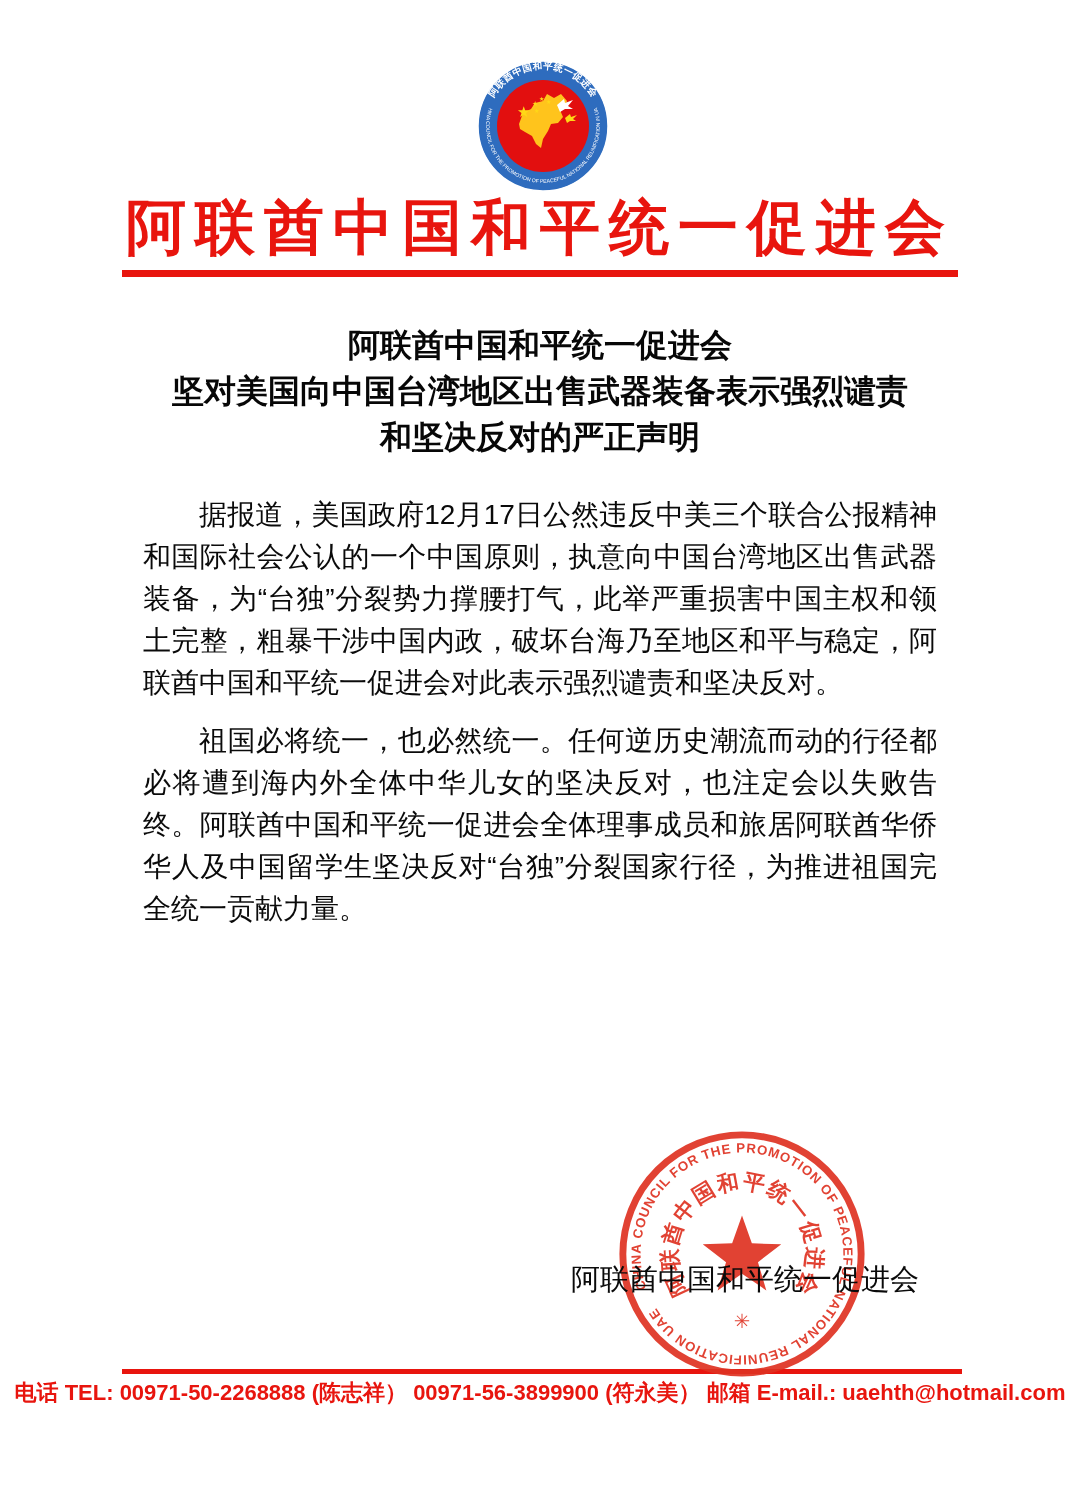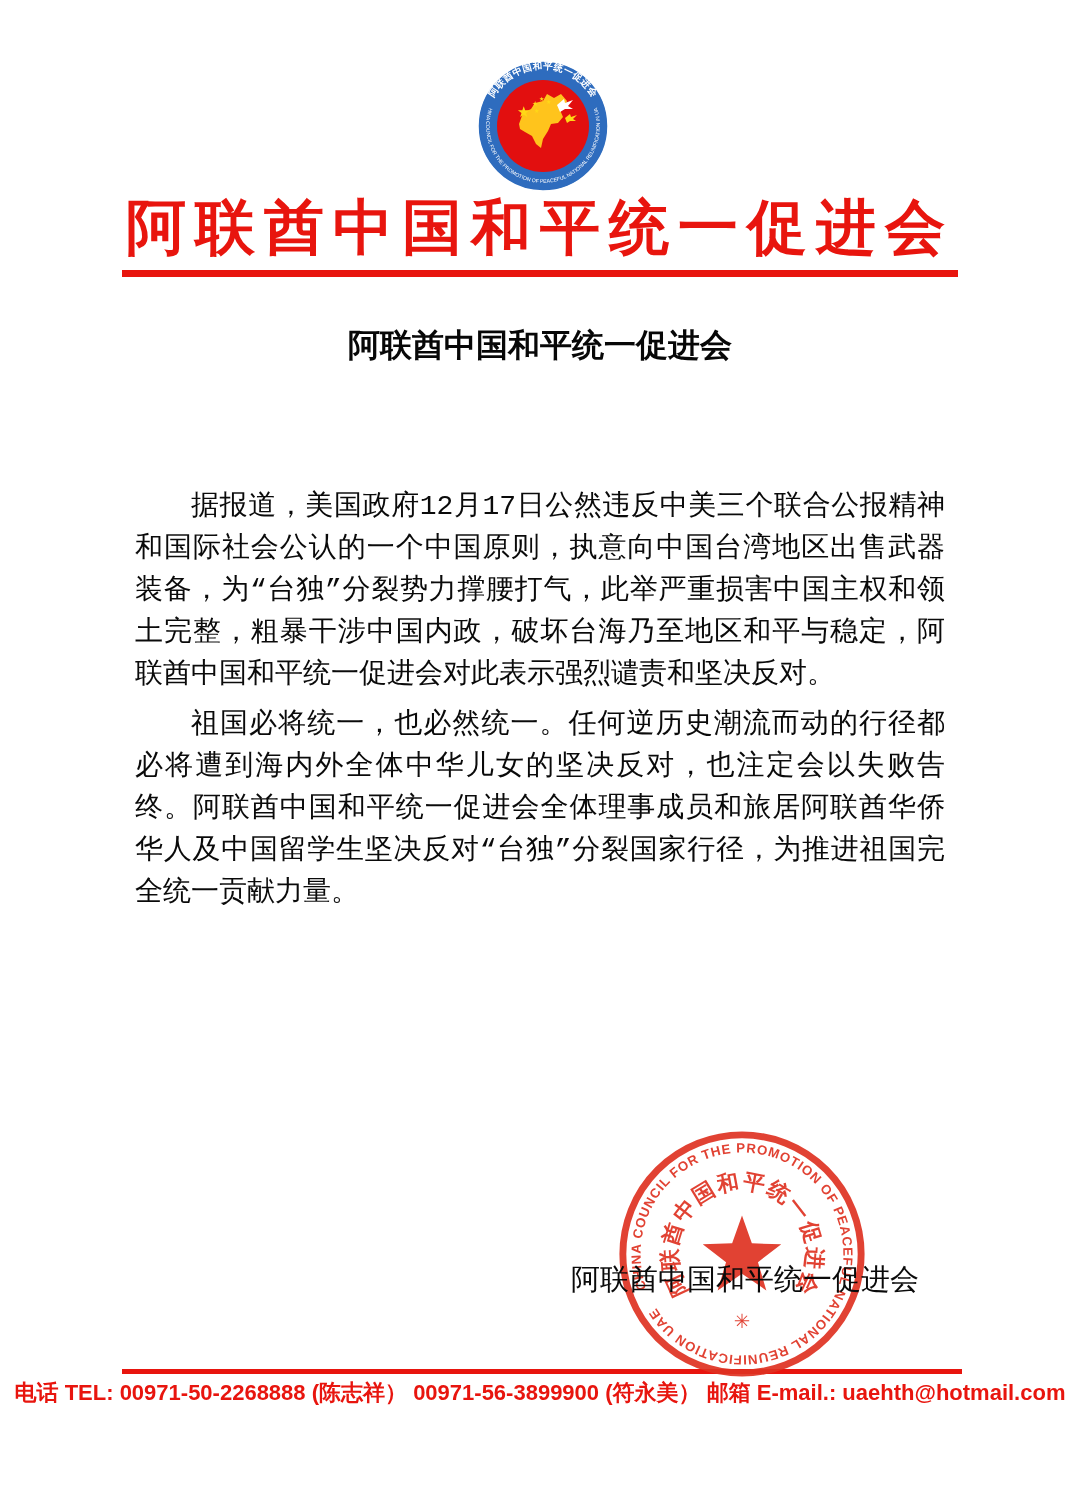--- a/index.html
+++ b/index.html
@@ -17,21 +17,21 @@
   }
   .banner-rule{position:absolute;left:122px;right:122px;top:270px;height:7px;background:#e8150e;}
   .doc-title{
     position:absolute;left:60px;right:60px;top:322px;text-align:center;
     color:#070707;font-size:32px;font-weight:900;line-height:46px;
   }
   .body-text{
     position:absolute;left:127px;right:127px;top:478px;
     color:#0a0a0a;font-size:28px;line-height:42px;text-align:justify;
   }
-  .body-text p{margin:8px;text-indent:2em;font-family:Liberation Mono, monospace;}
+  .body-text p{margin:16px;text-indent:2em;}
   .signature{
     position:absolute;left:540px;width:410px;top:1258px;z-index:3;
     color:#0a0a0a;font-size:29px;line-height:42px;text-align:center;
   }
   .stamp{position:absolute;left:614px;top:1126px;width:256px;height:256px;z-index:2;opacity:.92;}
   .footer-rule{position:absolute;left:122px;right:118px;top:1369px;height:5px;background:#e8150e;}
   .footer-contact{
     position:absolute;left:0;right:0;top:1378px;text-align:center;
     color:#e8150e;font-size:22px;font-weight:bold;
   }
@@ -63,20 +63,22 @@
     <text x="57" y="53" font-size="6" fill="#ffd816">★</text>
     <path fill="#ffffff" d="M80,45 l7,-6 l1,4 l8,-3 l-5,6 l5,3 l-8,0 l-5,3 z"></path>
     <path fill="#ffd816" d="M88,58 l5,-4 l1,3 l6,-2 l-4,4 l3,2 l-6,0 l-3,2 z"></path>
   </svg>
 
   <div class="banner-title">阿联酋中国和平统一促进会</div>
   <div class="banner-rule"></div>
 
   <div class="doc-title">
     <div>阿联酋中国和平统一促进会</div>
+    <div>坚对美国向中国台湾地区出售武器装备表示强烈谴责</div>
+    <div>和坚决反对的严正声明</div>
   </div>
 
   <div class="body-text">
     <p>据报道，美国政府12月17日公然违反中美三个联合公报精神和国际社会公认的一个中国原则，执意向中国台湾地区出售武器装备，为“台独”分裂势力撑腰打气，此举严重损害中国主权和领土完整，粗暴干涉中国内政，破坏台海乃至地区和平与稳定，阿联酋中国和平统一促进会对此表示强烈谴责和坚决反对。</p>
     <p>祖国必将统一，也必然统一。任何逆历史潮流而动的行径都必将遭到海内外全体中华儿女的坚决反对，也注定会以失败告终。阿联酋中国和平统一促进会全体理事成员和旅居阿联酋华侨华人及中国留学生坚决反对“台独”分裂国家行径，为推进祖国完全统一贡献力量。</p>
   </div>
 
   <svg class="stamp" viewBox="0 0 260 260">
     <g fill="#df3222" stroke="none">
       <circle cx="130" cy="130" r="121" fill="none" stroke="#df3222" stroke-width="7"></circle>

